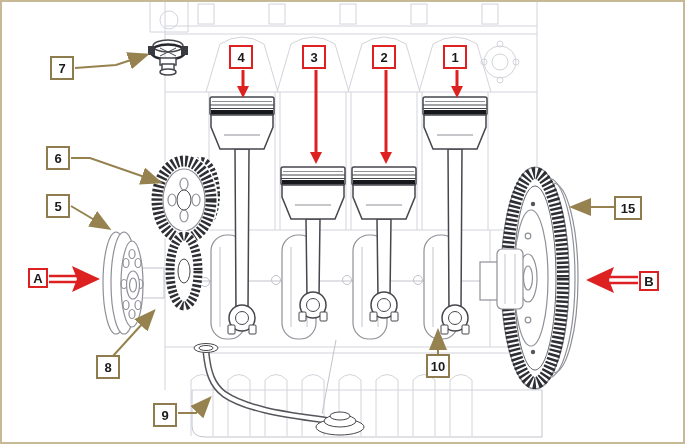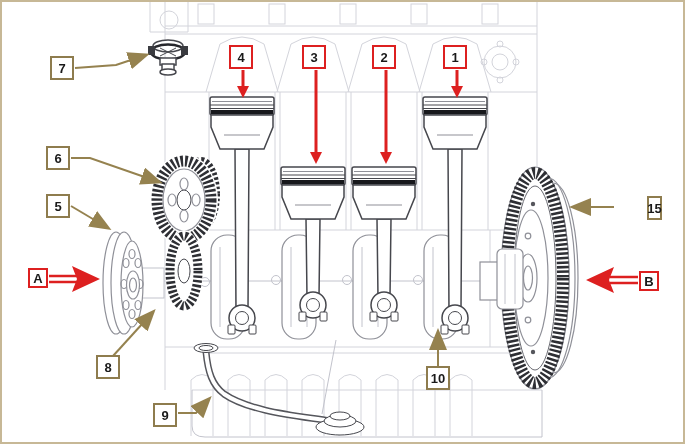--- a/index.html
+++ b/index.html
@@ -29,21 +29,21 @@
   
   .callout{
     position:absolute;box-sizing:border-box;
     width:24px;height:24px;
     background:#fff;border:2px solid var(--olive,#8e7c4e);
     display:flex;align-items:center;justify-content:center;
     font-weight:bold;font-size:13px;color:var(--ink,#1a1a1a);
     line-height:1;
   }
   .callout.red{border-color:var(--red,#dd2020);}
-  .callout.wide{width:15px;margin-left:33px;}
+  .callout.wide{width:28px;}
   .callout.letter{width:20px;height:20px;font-size:13px;}
 </style>
 </head>
 <body>
 
 <div class="canvas">
 
   <svg width="681" height="440" viewBox="0 0 681 440">
     <defs>
       <marker id="mo" markerWidth="11" markerHeight="9" refX="9" refY="4.5" orient="auto">
@@ -293,21 +293,21 @@
     </div>
   <div class="callout" style="left:44px;top:192px;">
       <span>5</span>
     </div>
   <div class="callout" style="left:94px;top:353px;">
       <span>8</span>
     </div>
   <div class="callout" style="left:151px;top:401px;">
       <span>9</span>
     </div>
-  <div class="callout" style="left:424px;top:364px;">
+  <div class="callout" style="left:424px;top:352px;">
       <span>10</span>
     </div>
   <div class="callout wide" style="left:612px;top:194px;">
       <span>15</span>
     </div>
   <div class="callout red letter" style="left:26px;top:266px;">
       <span>A</span>
     </div>
   <div class="callout red letter" style="left:637px;top:269px;">
       <span>B</span>

